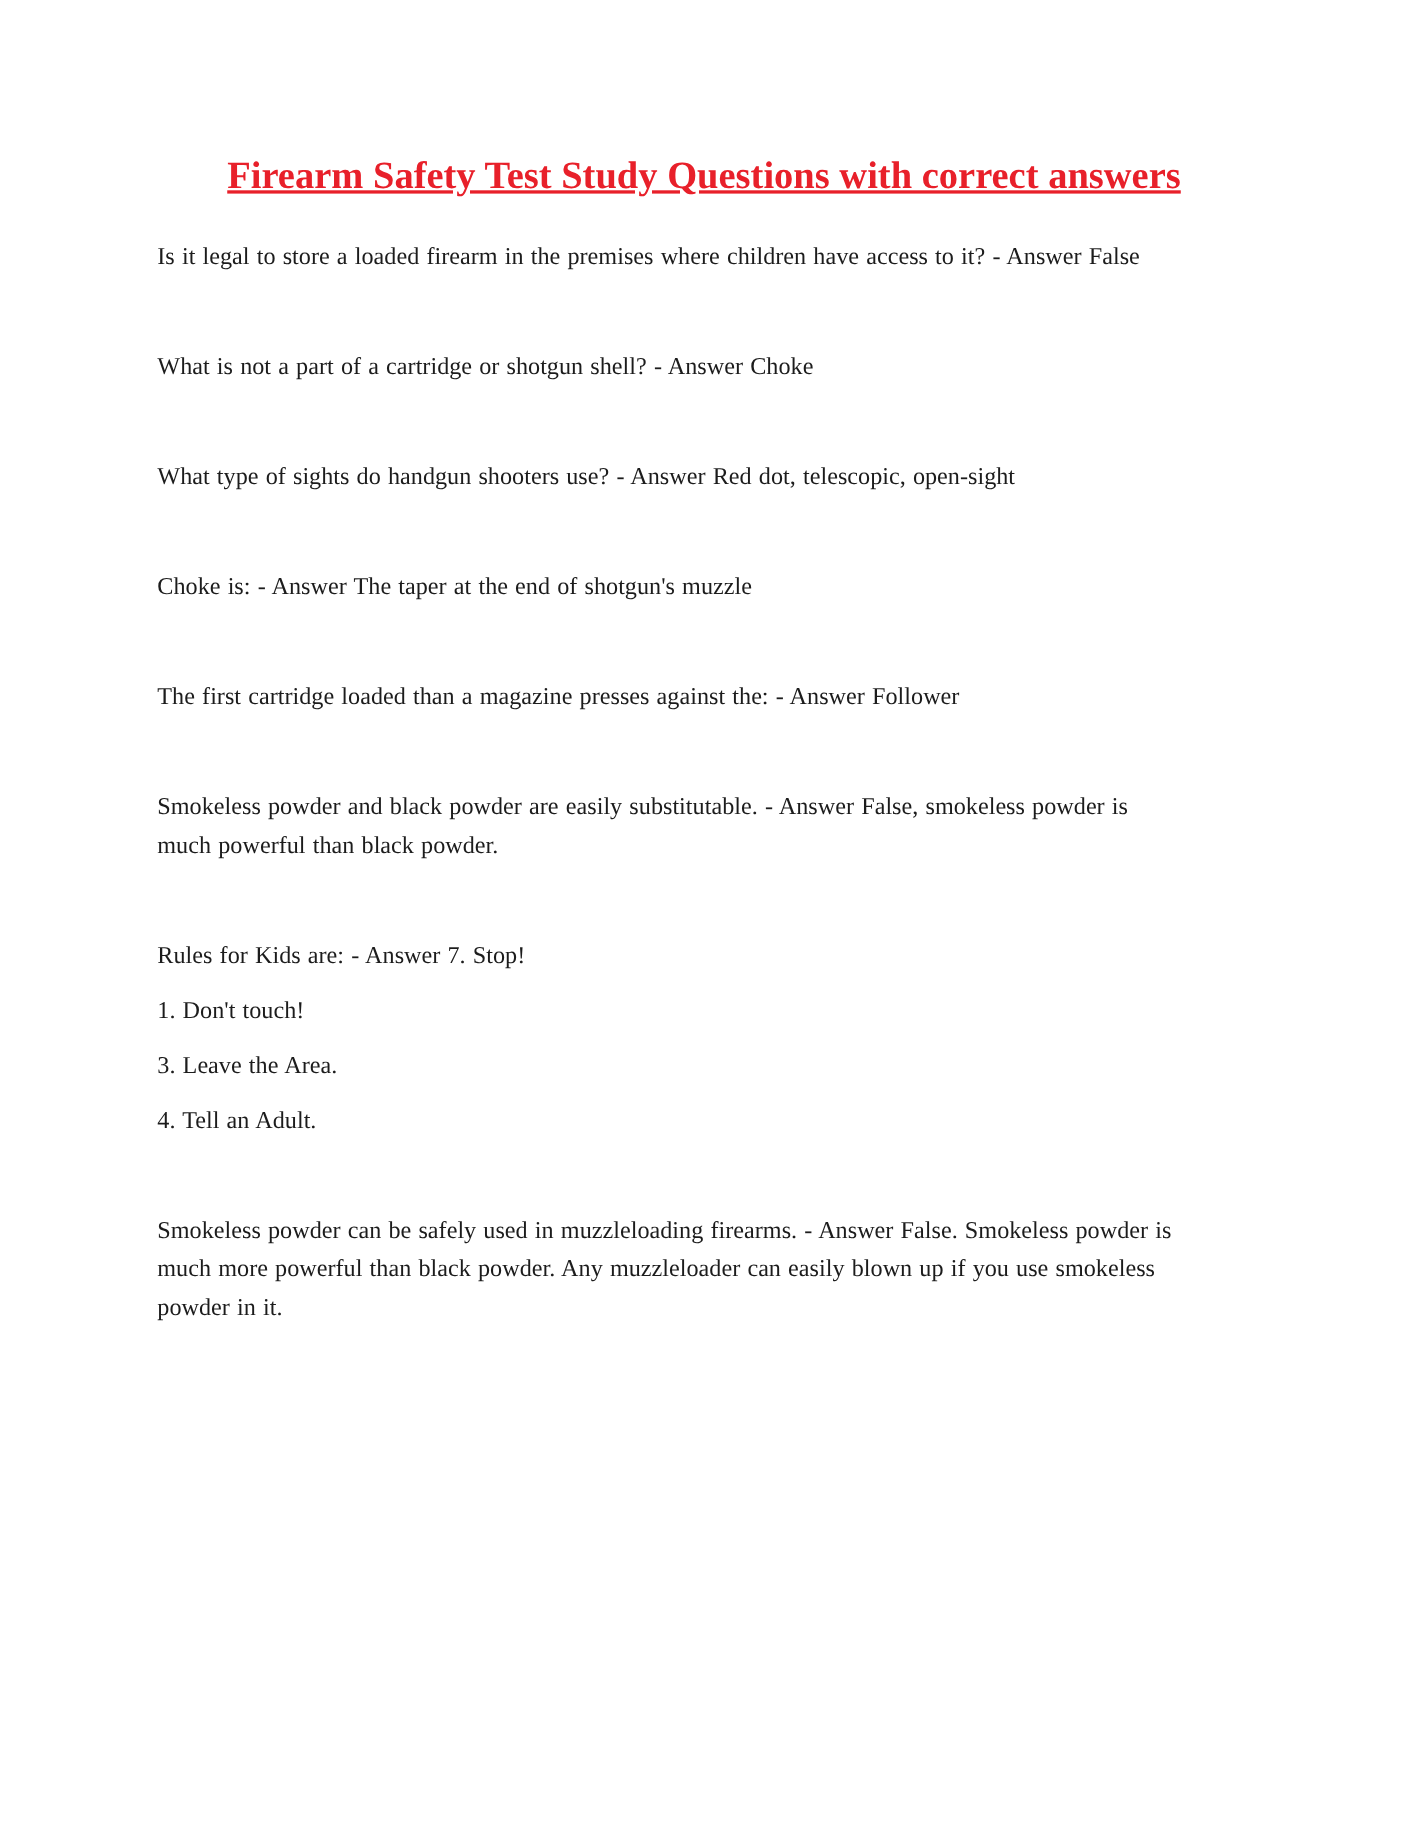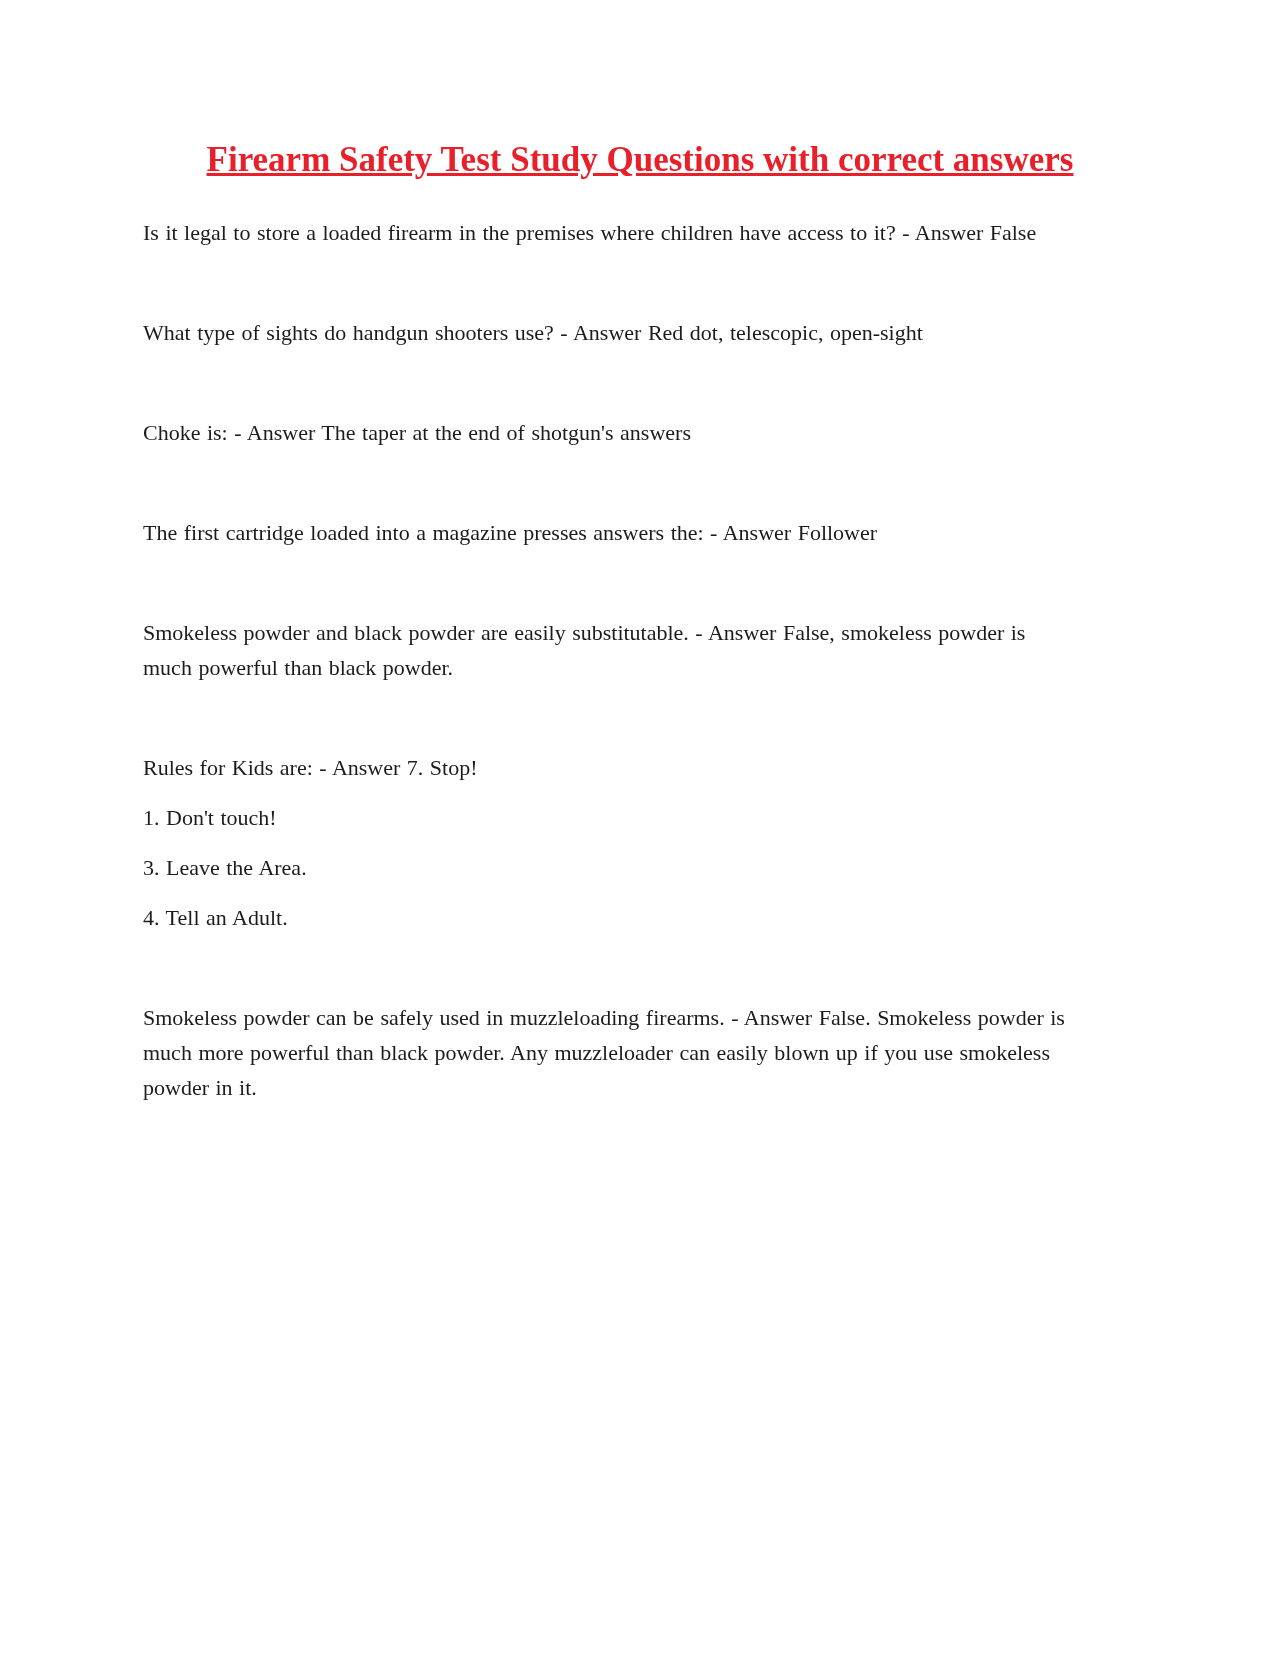--- a/index.html
+++ b/index.html
@@ -53,27 +53,28 @@
 <body>
 
 <div class="page">
 
   <h1 class="doc-title">Firearm Safety Test Study Questions with correct answers</h1>
 
   <div class="body-text">
 
     <p class="para">Is it legal to store a loaded firearm in the premises where children have access to it? - Answer False</p>
 
+    <p class="para">What is not a part of a cartridge or shotgun shell? - Answer Choke</p>
 
     <p class="para">What type of sights do handgun shooters use? - Answer Red dot, telescopic, open-sight</p>
 
 
-    <p class="para">Choke is: - Answer The taper at the end of shotgun's answers</p>
+    <p class="para">Choke is: - Answer The taper at the end of shotgun's muzzle</p>
 
-    <p class="para">The first cartridge loaded into a magazine presses answers the: - Answer Follower</p>
+    <p class="para">The first cartridge loaded than a magazine presses against the: - Answer Follower</p>
 
     <p class="para">Smokeless powder and black powder are easily substitutable. - Answer False, smokeless powder is much powerful than black powder.</p>
 
     <p class="para tight">Rules for Kids are: - Answer 7. Stop!</p>
 
     <p class="para tight">1. Don't touch!</p>
 
     <p class="para tight">3. Leave the Area.</p>
 
     <p class="para">4. Tell an Adult.</p>

